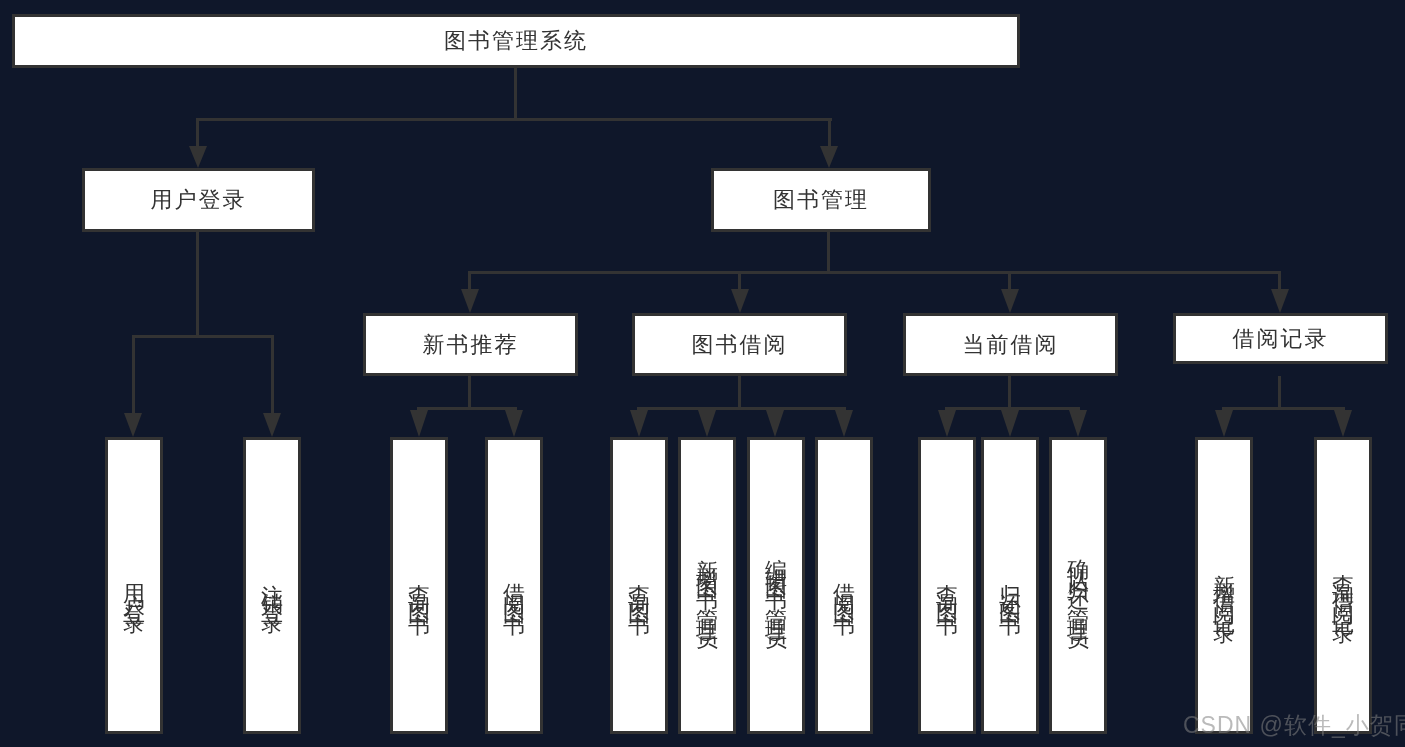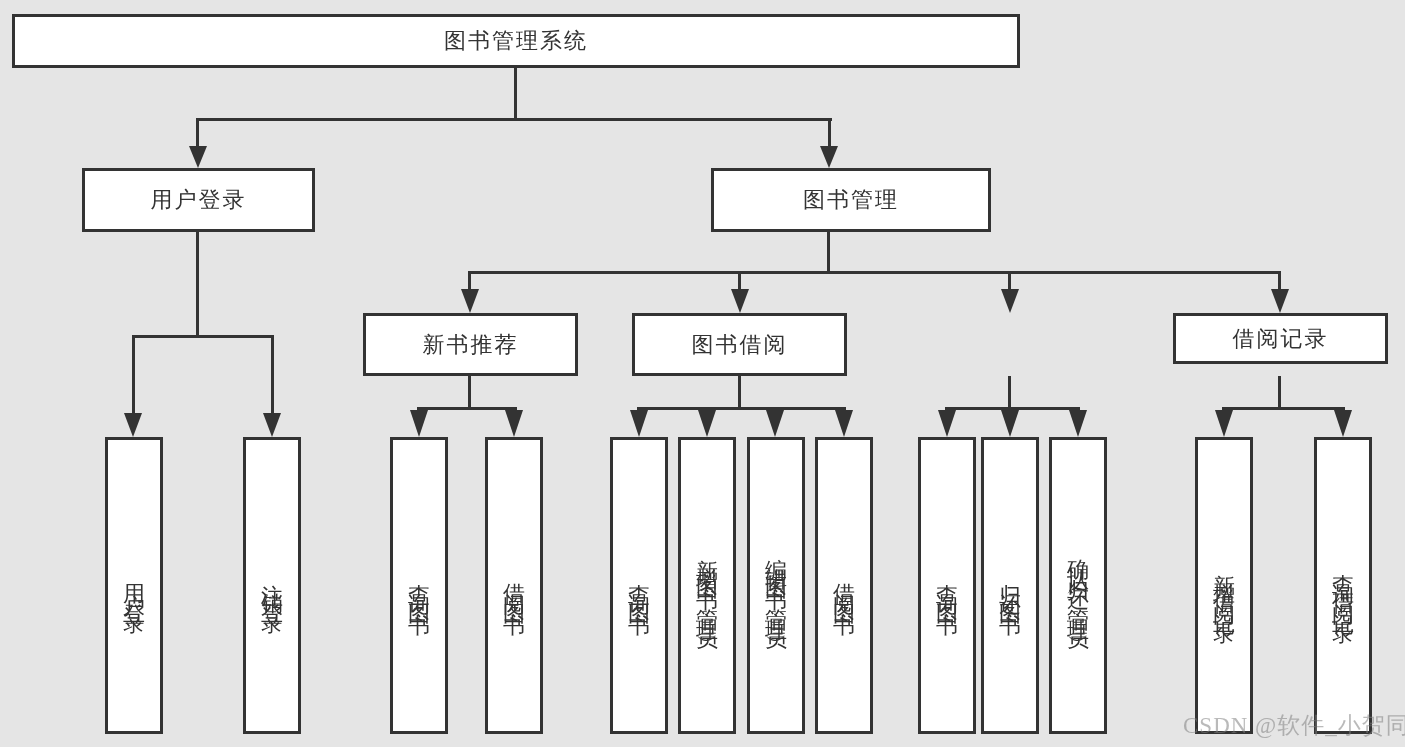--- a/index.html
+++ b/index.html
@@ -1,33 +1,33 @@
 <!DOCTYPE html>
 <html><head>
 <meta charset="utf-8">
 <style>
   html,body{margin:0;padding:0;background:#ffffff;}
   .canvas{
-    position:relative;width:1405px;height:747px;background:#e5e5e5;
-    font-family:Liberation Serif, serif;color:#333333;overflow:hidden;
+    position:relative;width:1405px;height:747px;background:#0f172a;
+    font-family:Liberation Sans, sans-serif;color:#333333;overflow:hidden;
   }
   .box{
     position:absolute;box-sizing:border-box;border:3px solid #333333;background:#ffffff;
     display:flex;align-items:center;justify-content:center;
     font-size:22px;letter-spacing:2px;white-space:nowrap;
   }
   .vbox{letter-spacing:0;}
   .vt{
     writing-mode:vertical-rl;text-orientation:mixed;
     font-size:22px;line-height:1;letter-spacing:10px;white-space:nowrap;
   }
   
   .b-root{left:12px;top:14px;width:1008px;height:54px;}
   .b-ul{left:82px;top:168px;width:233px;height:64px;}
-  .b-bm{left:711px;top:168px;width:280px;height:64px;}
+  .b-bm{left:711px;top:168px;width:220px;height:64px;}
   .b-s0{left:363px;top:313px;width:215px;height:63px;}
   .b-s1{left:632px;top:313px;width:215px;height:63px;}
   .b-s2{left:903px;top:313px;width:215px;height:63px;}
   .b-s3{left:1173px;top:313px;width:215px;height:51px;}
   .lf{top:437px;width:58px;height:297px;}
   .lf-a{left:105px;} .lf-b{left:243px;}
   .lf-c{left:390px;} .lf-d{left:485px;}
   .lf-e{left:610px;} .lf-f{left:678px;} .lf-g{left:747px;} .lf-h{left:815px;}
   .lf-i{left:918px;} .lf-j{left:981px;} .lf-k{left:1049px;}
   .lf-l{left:1195px;} .lf-m{left:1314px;}
@@ -48,20 +48,21 @@
 
 <div class="canvas">
 
   <div class="box b-root">图书管理系统</div>
 
   <div class="box b-ul">用户登录</div>
   <div class="box b-bm">图书管理</div>
 
   <div class="box b-s1">图书借阅</div>
   <div class="box b-s0">新书推荐</div>
+  <div class="box b-s2">当前借阅</div>
   <div class="box b-s3">借阅记录</div>
 
   <div class="box vbox lf lf-a">
     <span class="vt">用户登录</span>
   </div>
   <div class="box vbox lf lf-b">
     <span class="vt">注销登录</span>
   </div>
 
   <div class="box vbox lf lf-c">

